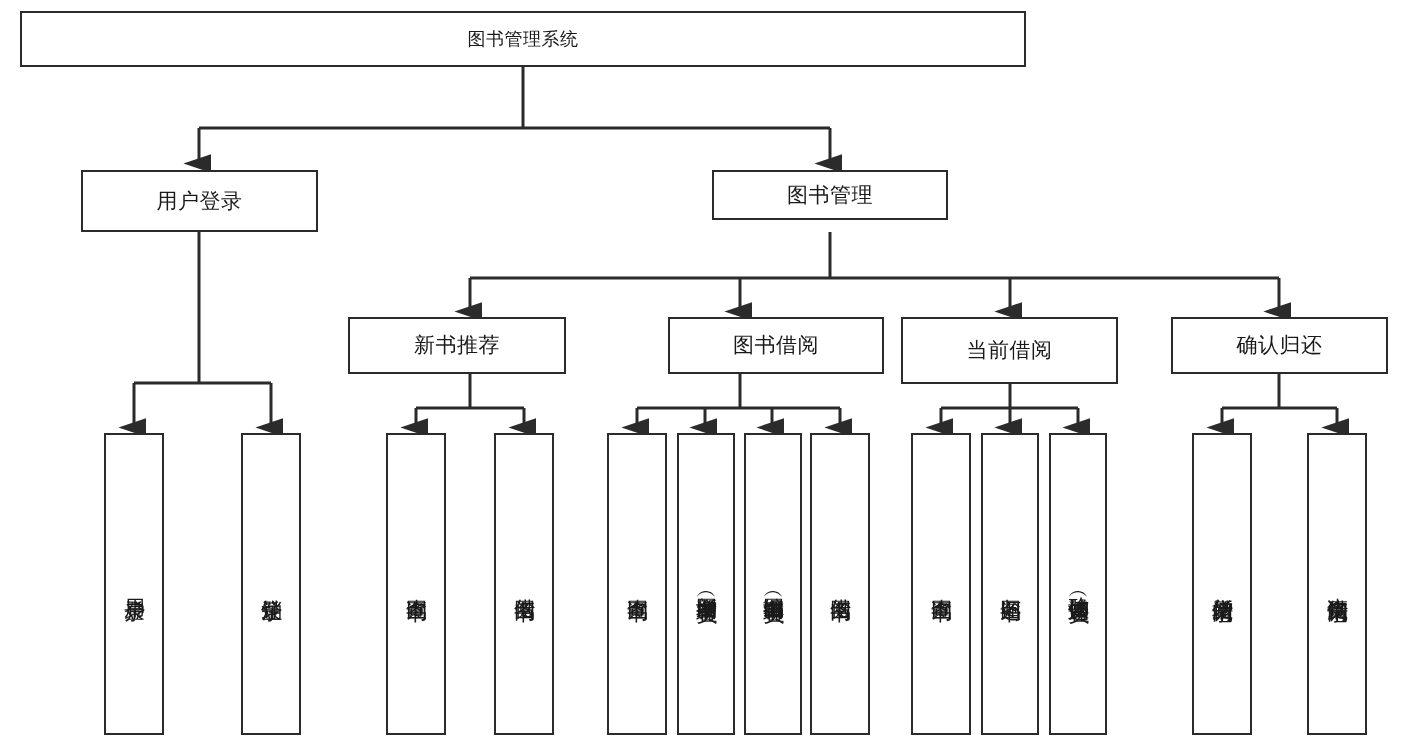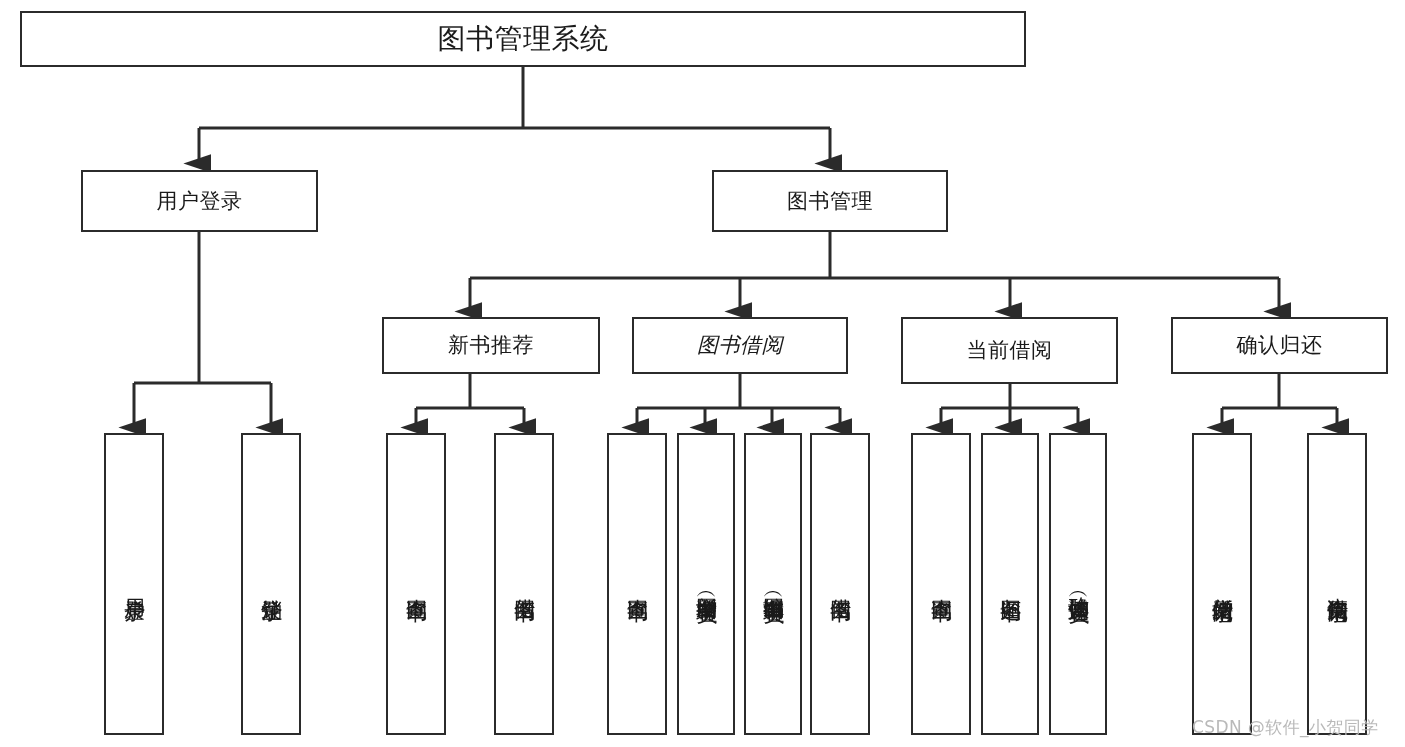--- a/index.html
+++ b/index.html
@@ -34,21 +34,21 @@
     align-items: center;
     justify-content: center;
     z-index: 2;
   }
   .node .label {
     font-size: 21px;
     line-height: 1.18;
     letter-spacing: 0.5px;
     white-space: nowrap;
   }
-  .node.root .label { font-size: 28px; }
+  .node.root .label { font-size: 18px; }
   .node.leaf {
     align-items: center;
     justify-content: center;
   }
   .node.leaf .label {
     writing-mode: vertical-rl;
     text-orientation: upright;
     font-size: 21px;
     line-height: 1.22;
     letter-spacing: 1px;
@@ -125,28 +125,28 @@
     </g>
   </svg>
 
   <div class="node root" style="left:20px; top:11px; width:1006px; height:56px;">
     <span class="label">图书管理系统</span>
   </div>
 
   <div class="node" style="left:81px; top:170px; width:237px; height:62px;">
     <span class="label">用户登录</span>
   </div>
-  <div class="node" style="left:712px; top:170px; width:236px; height:62px;">
+  <div class="node" style="left:712px; top:170px; width:236px; height:50px;">
     <span class="label">图书管理</span>
   </div>
 
-  <div class="node" style="left:382px; top:317px; width:218px; height:57px;">
+  <div class="node" style="left:348px; top:317px; width:218px; height:57px;">
     <span class="label">新书推荐</span>
   </div>
-  <div class="node" style="left:632px; top:317px; width:216px; height:57px;font-style:italic;">
+  <div class="node" style="left:668px; top:317px; width:216px; height:57px;">
     <span class="label">图书借阅</span>
   </div>
   <div class="node" style="left:901px; top:317px; width:217px; height:67px;">
     <span class="label">当前借阅</span>
   </div>
   <div class="node" style="left:1171px; top:317px; width:217px; height:57px;">
     <span class="label">确认归还</span>
   </div>
 
   <div class="node leaf" style="left:104px; top:433px; width:60px; height:302px;">
@@ -186,15 +186,14 @@
     <span class="label">确认归还（管理员）</span>
   </div>
 
   <div class="node leaf tall" style="left:1192px; top:433px; width:60px; height:302px;">
     <span class="label">新增借阅记录</span>
   </div>
   <div class="node leaf tall" style="left:1307px; top:433px; width:60px; height:302px;">
     <span class="label">查询借阅记录</span>
   </div>
 
-  <div id="watermark">CSDN @软件_小贺同学</div>
 
 </div>
 
 </body></html>

